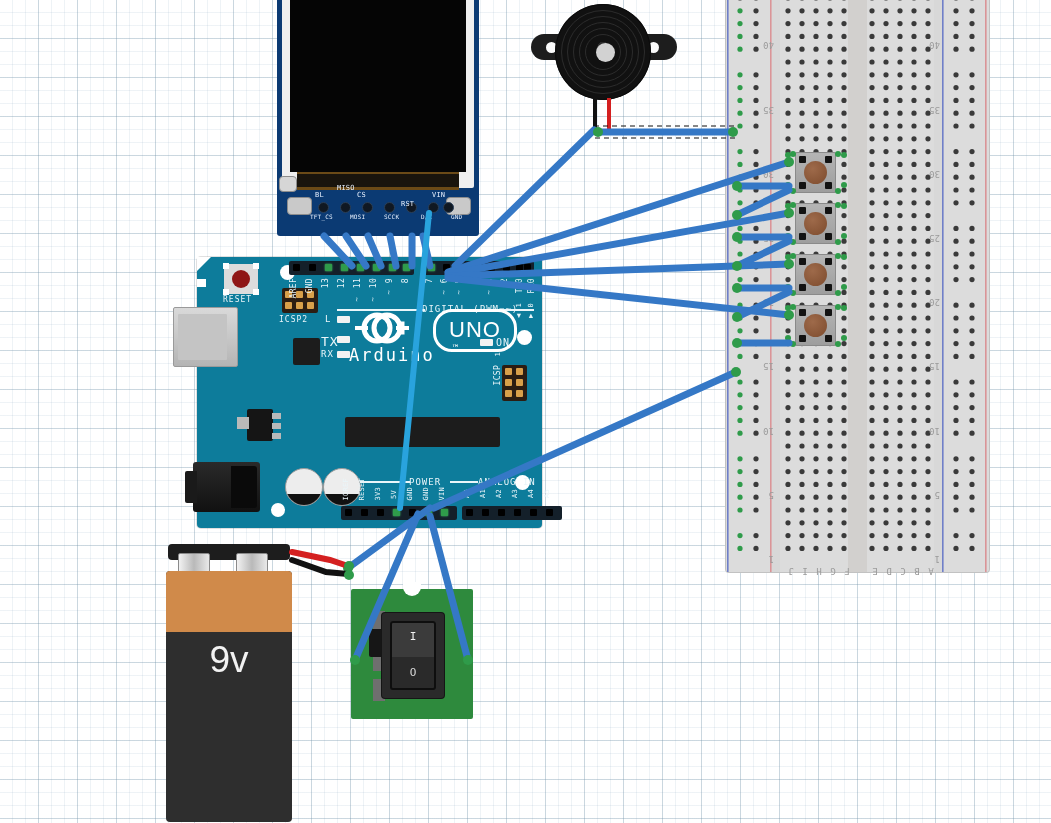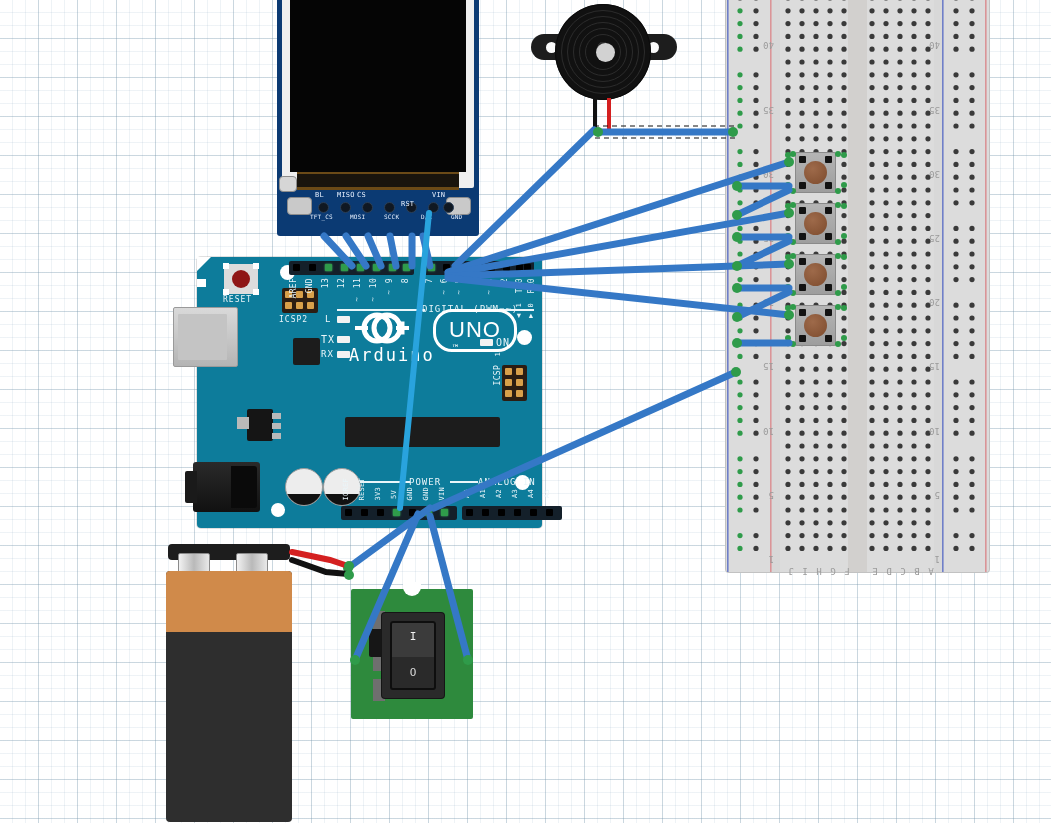--- a/index.html
+++ b/index.html
@@ -857,21 +857,21 @@
 
     <div class="tft-pad" style="left:41px;top:216px"></div>
     <div class="tft-pad" style="left:63px;top:216px"></div>
     <div class="tft-pad" style="left:85px;top:216px"></div>
     <div class="tft-pad" style="left:107px;top:216px"></div>
     <div class="tft-pad" style="left:129px;top:216px"></div>
     <div class="tft-pad" style="left:151px;top:216px"></div>
     <div class="tft-pad" style="left:173px;top:216px;left:166px"></div>
 
     <span class="tft-lab" style="left:38px;top:205px">BL</span>
-    <span class="tft-lab" style="left:60px;top:205px">MISO</span>
+    <span class="tft-lab" style="left:60px;top:198px">MISO</span>
     <span class="tft-lab" style="left:80px;top:205px">CS</span>
     <span class="tft-lab" style="left:124px;top:214px">RST</span>
     <span class="tft-lab" style="left:155px;top:205px">VIN</span>
     <span class="tft-lab" style="left:33px;top:227px;font-size:6px">TFT_CS</span>
     <span class="tft-lab" style="left:73px;top:227px;font-size:6px">MOSI</span>
     <span class="tft-lab" style="left:107px;top:227px;font-size:6px">SCCK</span>
     <span class="tft-lab" style="left:144px;top:227px;font-size:6px">D/C</span>
     <span class="tft-lab" style="left:174px;top:227px;font-size:6px">GND</span>
   </div>
 
@@ -983,21 +983,21 @@
     <span class="vlabel" style="left:330px;top:21px">RX0</span>
     <span class="vlabel" style="left:330px;top:46px;font-size:7px">▼ 0</span>
 
     <div class="rule" style="left:140px;top:52px;width:88px"></div>
     <div class="rule" style="left:285px;top:52px;width:52px"></div>
     <span class="hlabel" style="left:225px;top:47px;font-size:9px">DIGITAL (PWM=~)</span>
 
     <div class="led" style="left:140px;top:59px"></div>
     <span class="hlabel" style="left:128px;top:57px;font-size:9px">L</span>
     <div class="led" style="left:140px;top:79px"></div>
-    <span class="hlabel" style="left:124px;top:77px;font-size:10px">TX</span>
+    <span class="hlabel" style="left:124px;top:77px;font-size:13px">TX</span>
     <div class="led" style="left:140px;top:94px"></div>
     <span class="hlabel" style="left:124px;top:92px;font-size:9px">RX</span>
     <div class="led" style="left:283px;top:82px"></div>
     <span class="hlabel" style="left:299px;top:80px;font-size:10px">ON</span>
 
     <svg class="logo-inf" viewBox="0 0 80 34">
       <path d="M22 17a13 13 0 1 1 13 13 13 13 0 0 1-13-13z" fill="none" stroke="#fff" stroke-width="5"></path>
       <path d="M58 17a13 13 0 1 0-13 13 13 13 0 0 0 13-13z" fill="none" stroke="#fff" stroke-width="5"></path>
       <rect x="13" y="15" width="13" height="4" fill="#fff"></rect>
       <rect x="54" y="15" width="13" height="4" fill="#fff"></rect>
@@ -1057,20 +1057,21 @@
     <span class="hlabel" style="left:281px;top:220px;font-size:9px">ANALOG IN</span>
   </div>
 
   <div class="part" id="battery">
     <div class="bat-cap"></div>
     <div class="bat-term" style="left:12px"></div>
     <div class="bat-term" style="left:70px"></div>
     <div class="bat-body">
         <i></i>
       </div>
+    <span class="bat-txt">9v</span>
   </div>
 
   <div class="part" id="switch">
     <div class="sw-pcb"></div>
     <div class="sw-pad" style="left:22px;top:22px;width:12px;height:60px"></div>
     <div class="sw-pad" style="left:22px;top:90px;width:12px;height:22px"></div>
     <div class="sw-side"></div>
     <div class="sw-frame">
       <div class="sw-rock">
         <span class="sw-i">I</span>

